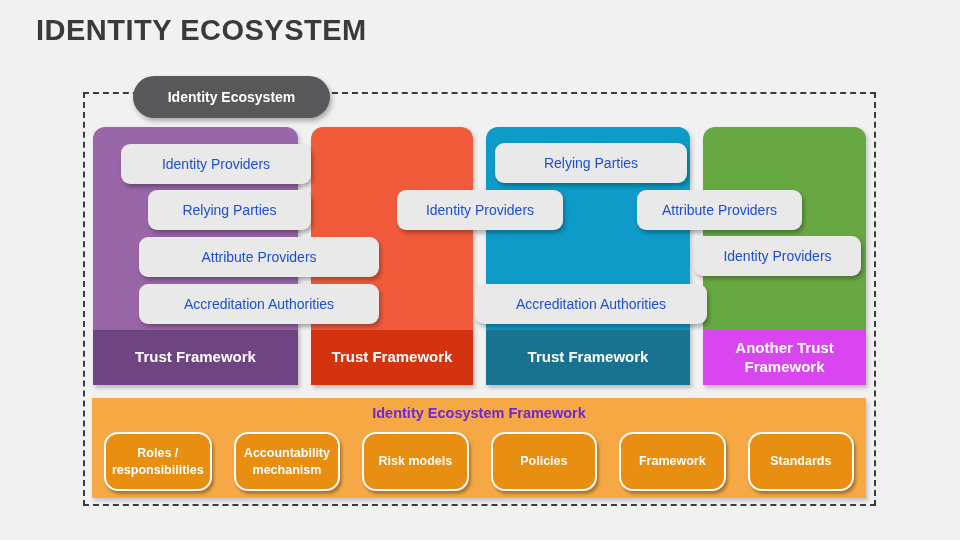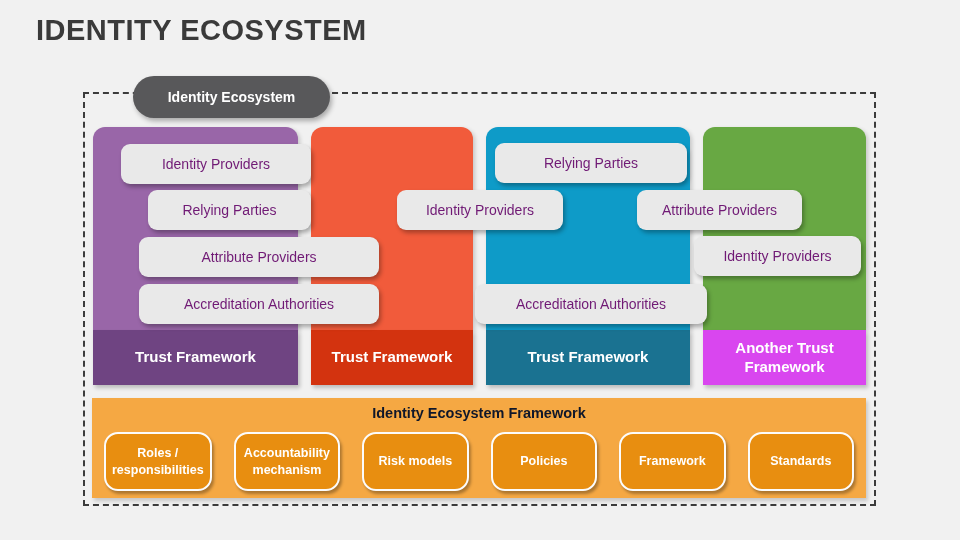--- a/index.html
+++ b/index.html
@@ -39,32 +39,32 @@
     display:flex;align-items:center;justify-content:center;text-align:center;
     color:#FFFFFF;font-weight:bold;font-size:15px;line-height:1.25;
     padding:0 14px;box-sizing:border-box;
     box-shadow:2px 3px 4px rgba(0,0,0,.22);
   }
 
   .tag{
     position:absolute;height:40px;
     background:#E9E9E9;border-radius:9px;
     display:flex;align-items:center;justify-content:center;
-    font-size:14px;color:#701a75;
+    font-size:14px;color:#1d4ed8;
     box-shadow:2px 3px 4px rgba(0,0,0,.30);
   }
 
   .fw-banner{
     position:absolute;left:92px;top:398px;width:774px;height:100px;
     background:#F5A843;
     box-shadow:2px 3px 4px rgba(0,0,0,.18);
   }
   .fw-banner-title{
     position:absolute;top:7px;left:0;right:0;text-align:center;
-    color:#0f172a;font-weight:bold;font-size:14.5px;
+    color:#6d28d9;font-weight:bold;font-size:14.5px;
   }
   .fw-btn-row{
     position:absolute;left:12px;right:12px;top:34px;bottom:7px;
     display:flex;gap:22px;
   }
   .fw-btn{
     flex:1;
     background:#E88E10;
     border:2px solid #FCFCFC;border-radius:14px;
     color:#FFFFFF;font-weight:bold;font-size:12.5px;line-height:1.3;

